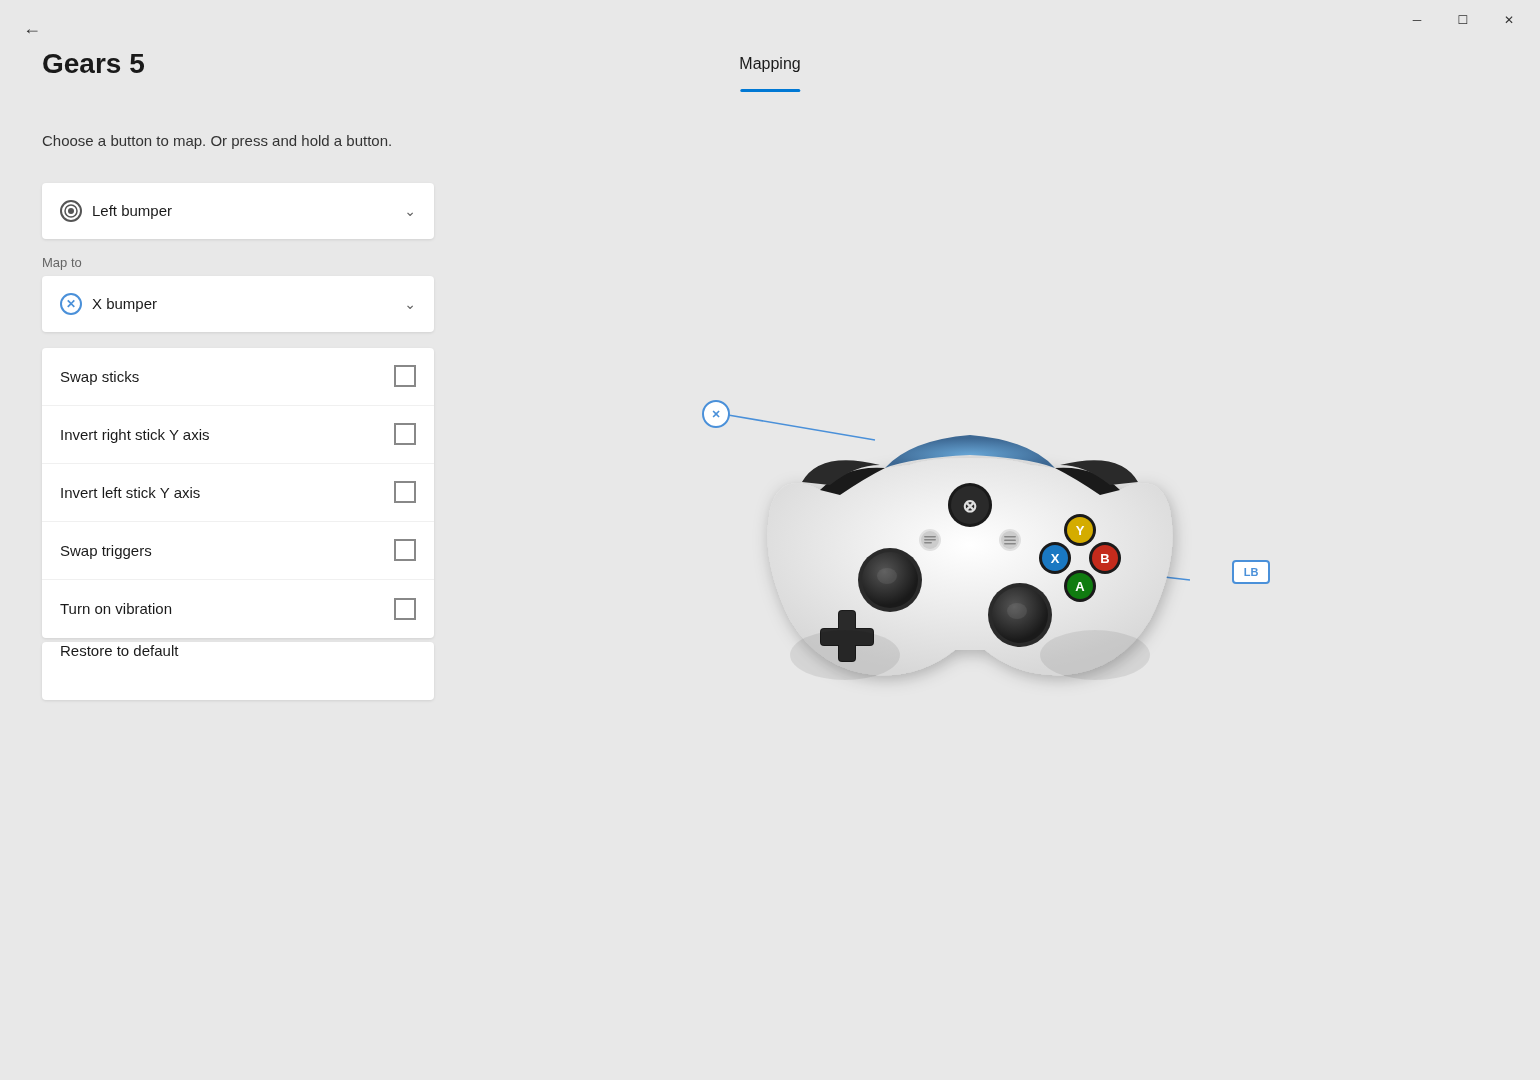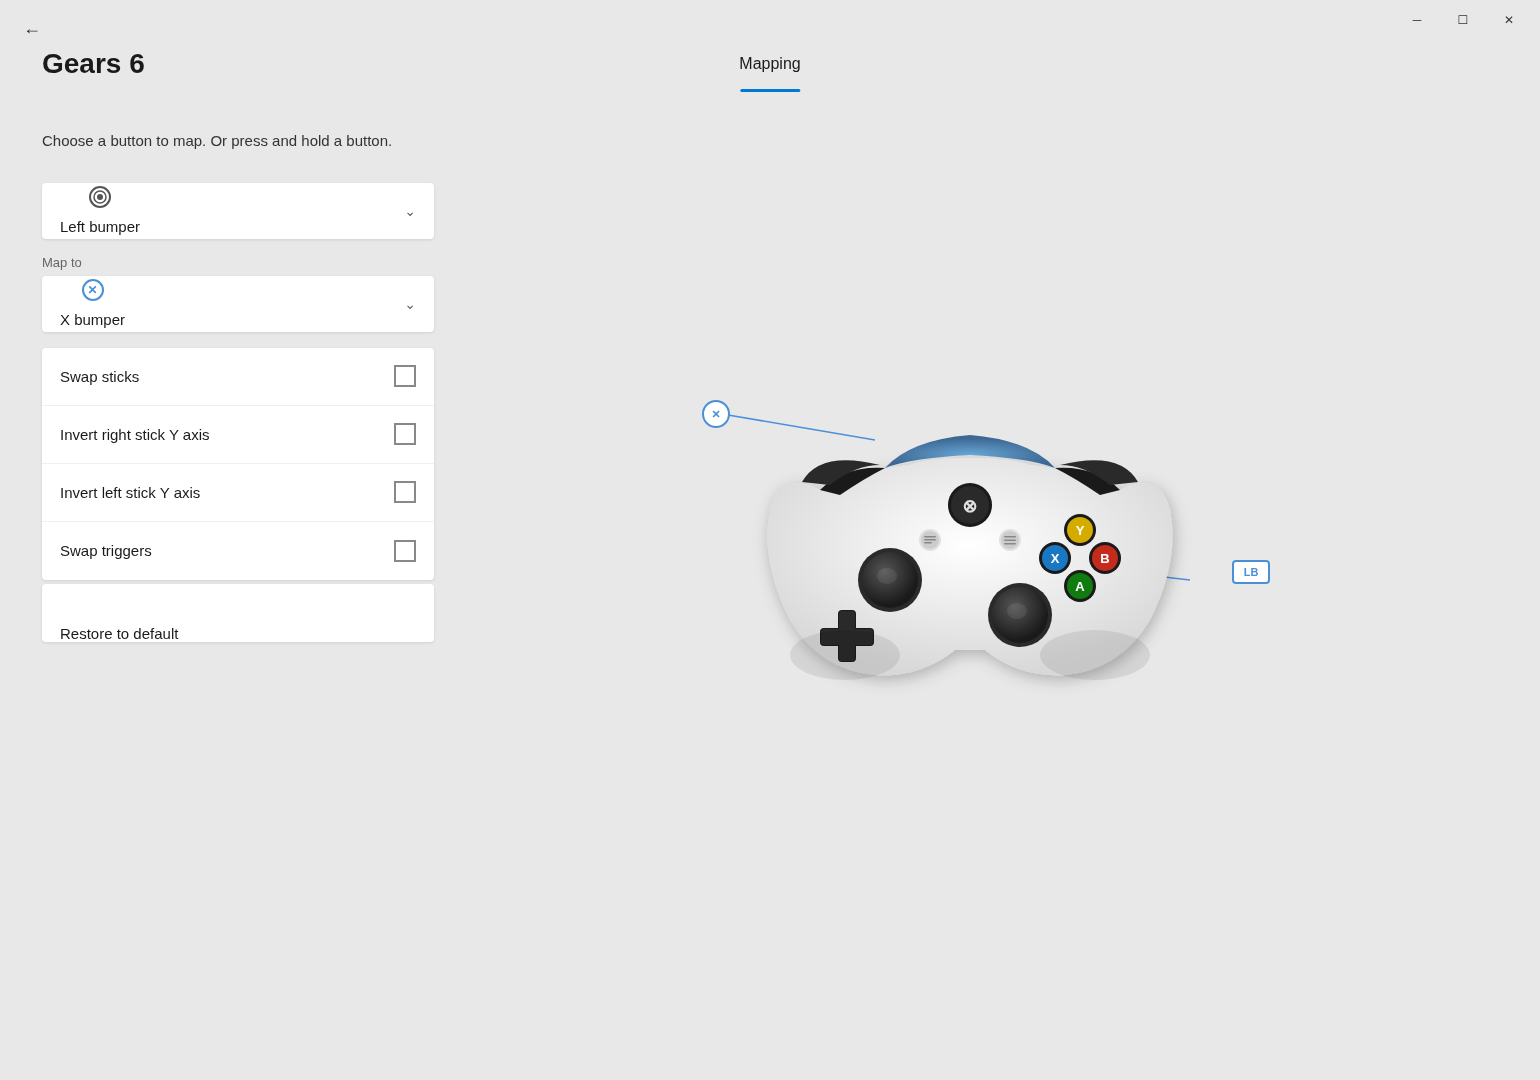--- a/index.html
+++ b/index.html
@@ -121,21 +121,20 @@
       cursor: pointer;
       box-shadow: 0 1px 3px rgba(0,0,0,0.1);
     }
 
     .dropdown-label {
       display: flex;
       align-items: center;
       gap: 10px;
       font-size: 15px;
       color: #1a1a1a;
-      flex-direction: column;
     }
 
     .button-icon {
       width: 22px;
       height: 22px;
       border: 2px solid #555;
       border-radius: 50%;
       display: flex;
       align-items: center;
       justify-content: center;
@@ -201,21 +200,21 @@
       background: white;
       flex-shrink: 0;
     }
 
     .restore-row {
       background: white;
       border-radius: 4px;
       padding: 0 18px;
       height: 58px;
       display: flex;
-      align-items: flex-end;
+      align-items: flex-start;
       cursor: pointer;
       margin-top: 2px;
       box-shadow: 0 1px 3px rgba(0,0,0,0.1);
     }
     .restore-text {
       font-size: 15px;
       color: #1a1a1a;
     }
 
     
@@ -244,21 +243,21 @@
     <button class="title-bar-btn close">
       <span>✕</span>
     </button>
   </div>
 </div>
 
 <button class="back-btn">
   <span>←</span>
 </button>
 
-<div class="app-title">Gears 6</div>
+<div class="app-title">Gears 5</div>
 
 <div class="tab-container">
   <span class="tab-label">Mapping</span>
   <div class="tab-underline"></div>
 </div>
 
 <div class="left-panel">
 
   <p class="instruction-text">Choose a button to map. Or press and hold a button.</p>
 
@@ -298,20 +297,24 @@
     <div class="checkbox-row">
       <span class="checkbox-text">Invert right stick Y axis</span>
       <div class="checkbox-box"></div>
     </div>
     <div class="checkbox-row">
       <span class="checkbox-text">Invert left stick Y axis</span>
       <div class="checkbox-box"></div>
     </div>
     <div class="checkbox-row">
       <span class="checkbox-text">Swap triggers</span>
+      <div class="checkbox-box"></div>
+    </div>
+    <div class="checkbox-row">
+      <span class="checkbox-text">Turn on vibration</span>
       <div class="checkbox-box"></div>
     </div>
   </div>
 
   <div class="restore-row" style="margin-top:4px;">
     <span class="restore-text">Restore to default</span>
   </div>
 
 </div>
 

